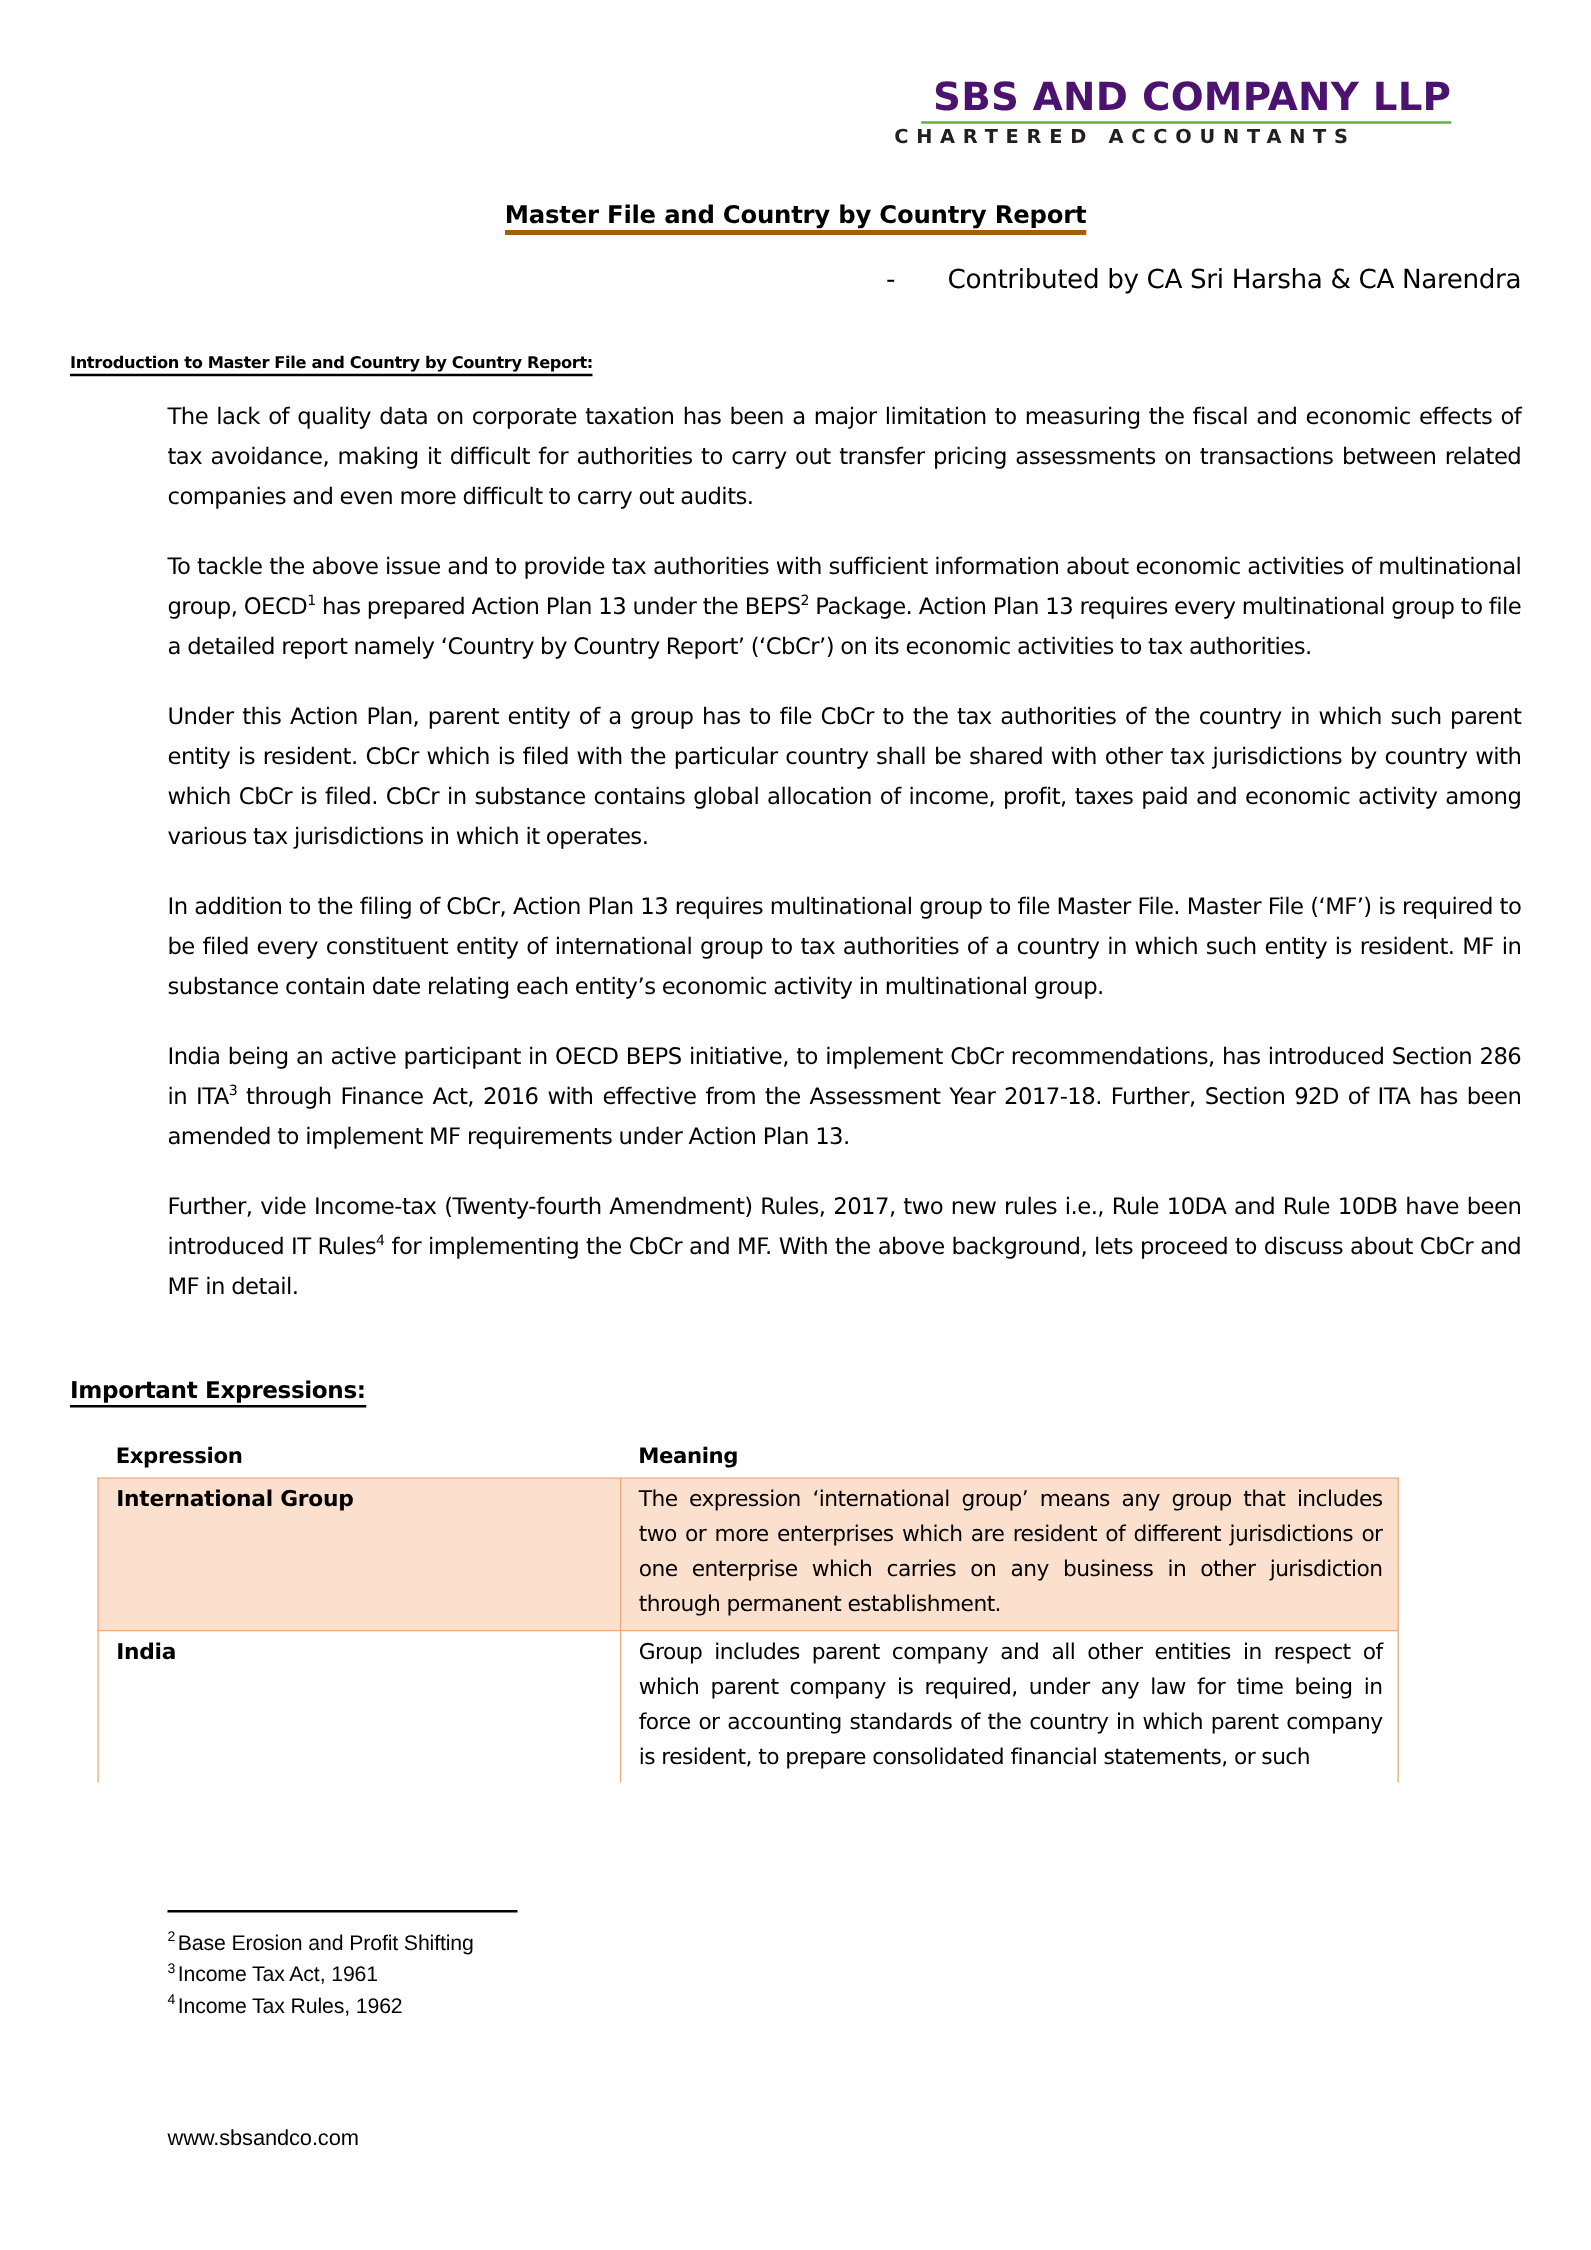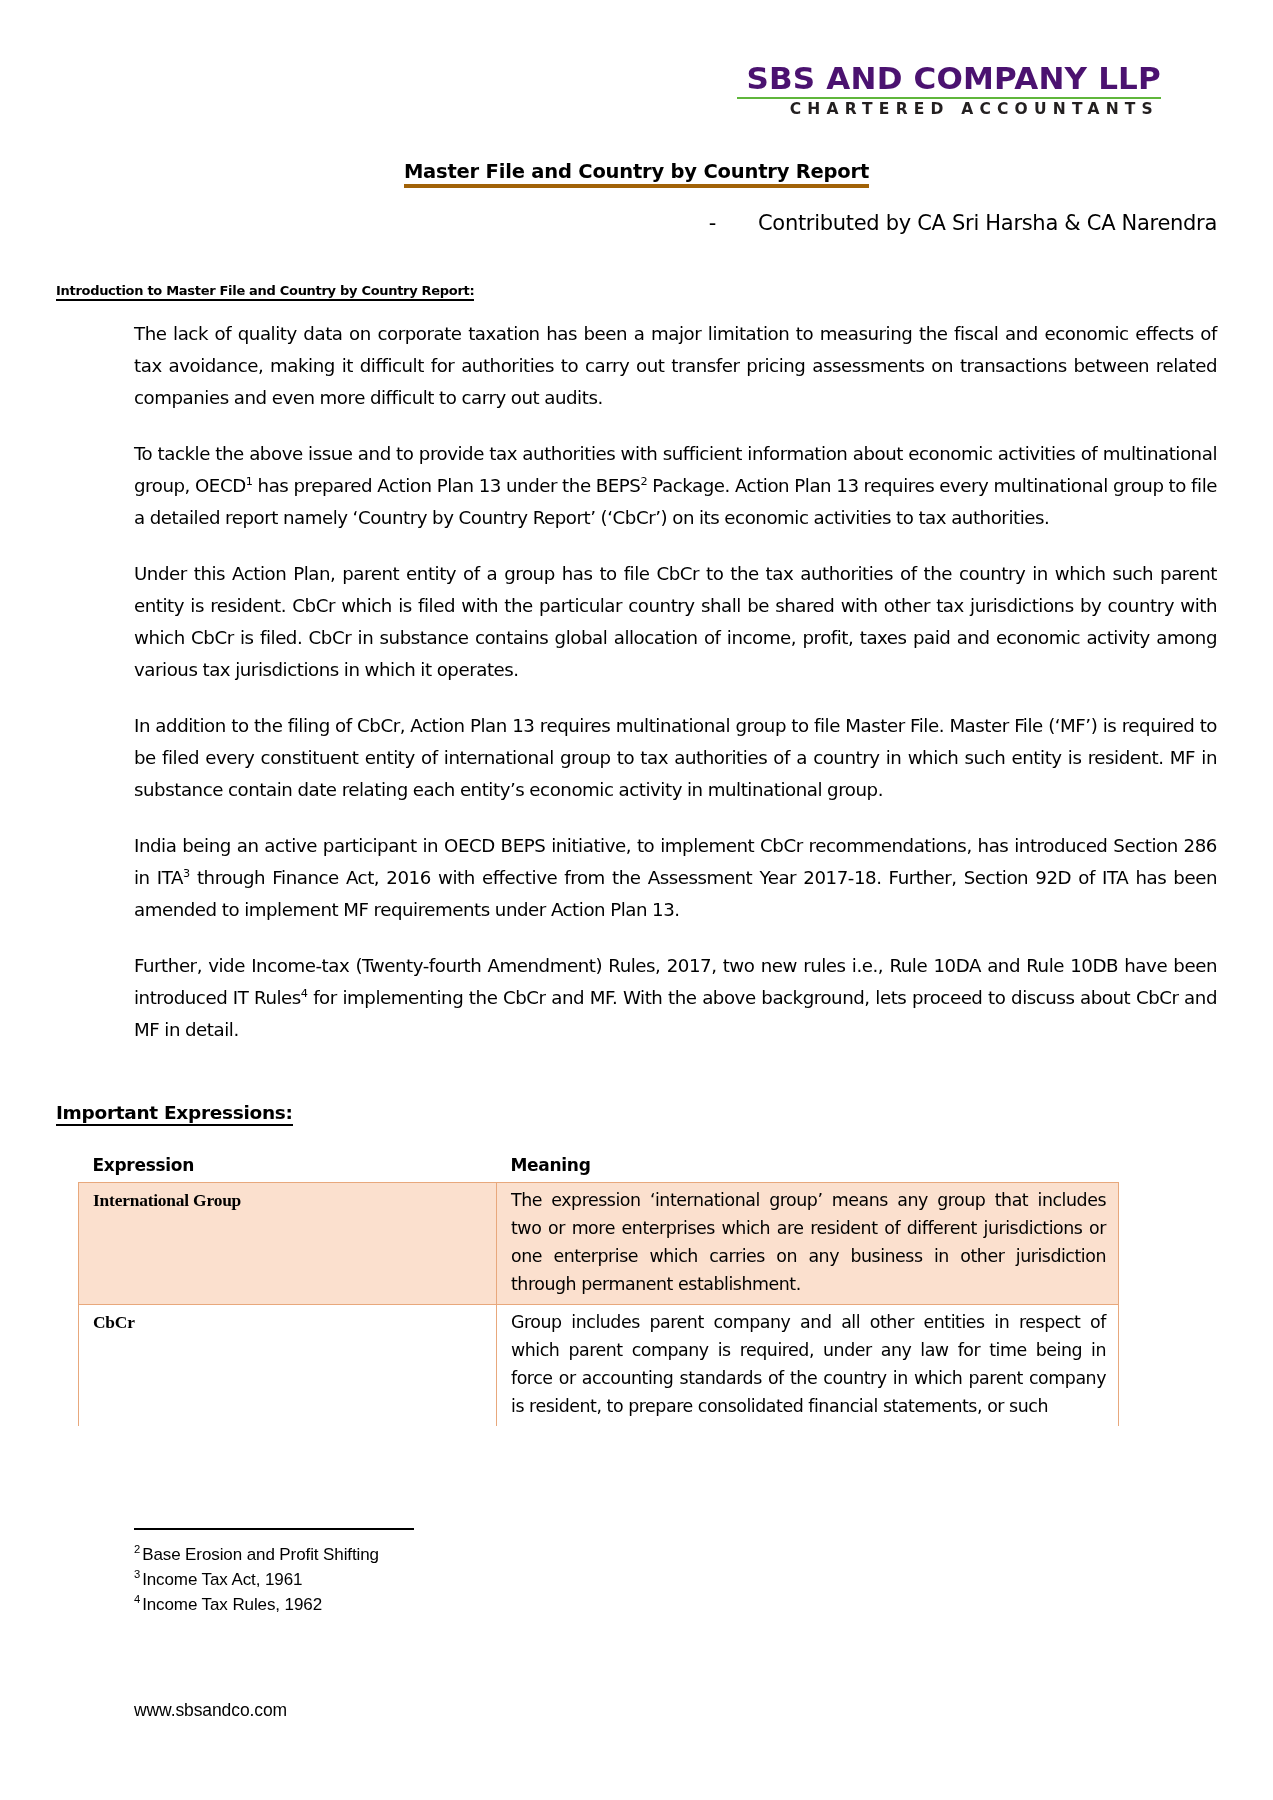--- a/index.html
+++ b/index.html
@@ -44,21 +44,21 @@
     background: #5FB63B;
     margin: 2px 0 1px 96px;
   }
   .logo-sub {
     font-family: "DejaVu Sans", sans-serif;
     font-weight: bold;
     font-size: 15.5px;
     letter-spacing: 6.2px;
     color: #231F20;
     white-space: nowrap;
-    text-align: right;
+    text-align: center;
     padding-right: 2px;
   }
 
   
   .content {
     position: absolute;
     left: 56px;
     right: 56px;
     top: 150px;
   }
@@ -161,21 +161,20 @@
     padding: 3px 12px 6px 14px;
     vertical-align: top;
     border-left: 1px solid #E8A87C;
     border-right: 1px solid #E8A87C;
     border-top: 1px solid #E8A87C;
     border-bottom: 1px solid #E8A87C;
   }
   .expr-table td.term {
     font-weight: bold;
     letter-spacing: -0.2px;
-    font-family: Liberation Serif, serif;
   }
   .expr-table td.meaning {
     text-align: justify;
   }
   .expr-table tr.shaded td {
     background: #FBE0CE;
   }
   .expr-table tr.plain td {
     background: #ffffff;
   }
@@ -268,21 +267,21 @@
           <th>Expression</th>
           <th>Meaning</th>
         </tr>
       </thead>
       <tbody>
         <tr class="shaded">
           <td class="term">International Group</td>
           <td class="meaning">The expression ‘international group’ means any group that includes two or more enterprises which are resident of different jurisdictions or one enterprise which carries on any business in other jurisdiction through permanent establishment.</td>
         </tr>
         <tr class="plain clipped">
-          <td class="term">CbCr</td>
+          <td class="term">India</td>
           <td class="meaning">Group includes parent company and all other entities in respect of which parent company is required, under any law for time being in force or accounting standards of the country in which parent company is resident, to prepare consolidated financial statements, or such</td>
         </tr>
       </tbody>
     </table>
 
   </div>
 
   <div class="footnotes">
     <div class="fn-rule"></div>
     <div class="fn-line"><sup>2</sup><span>Base Erosion and Profit Shifting</span></div>

